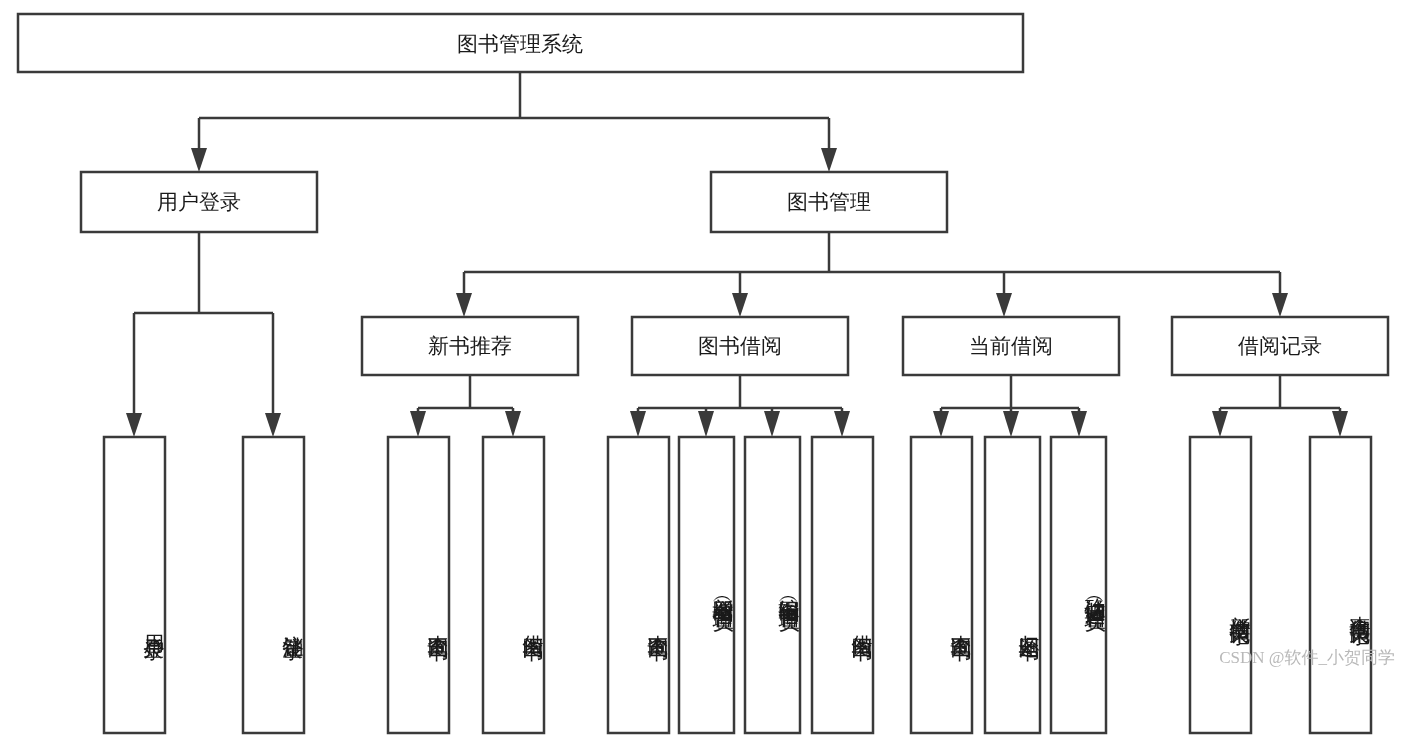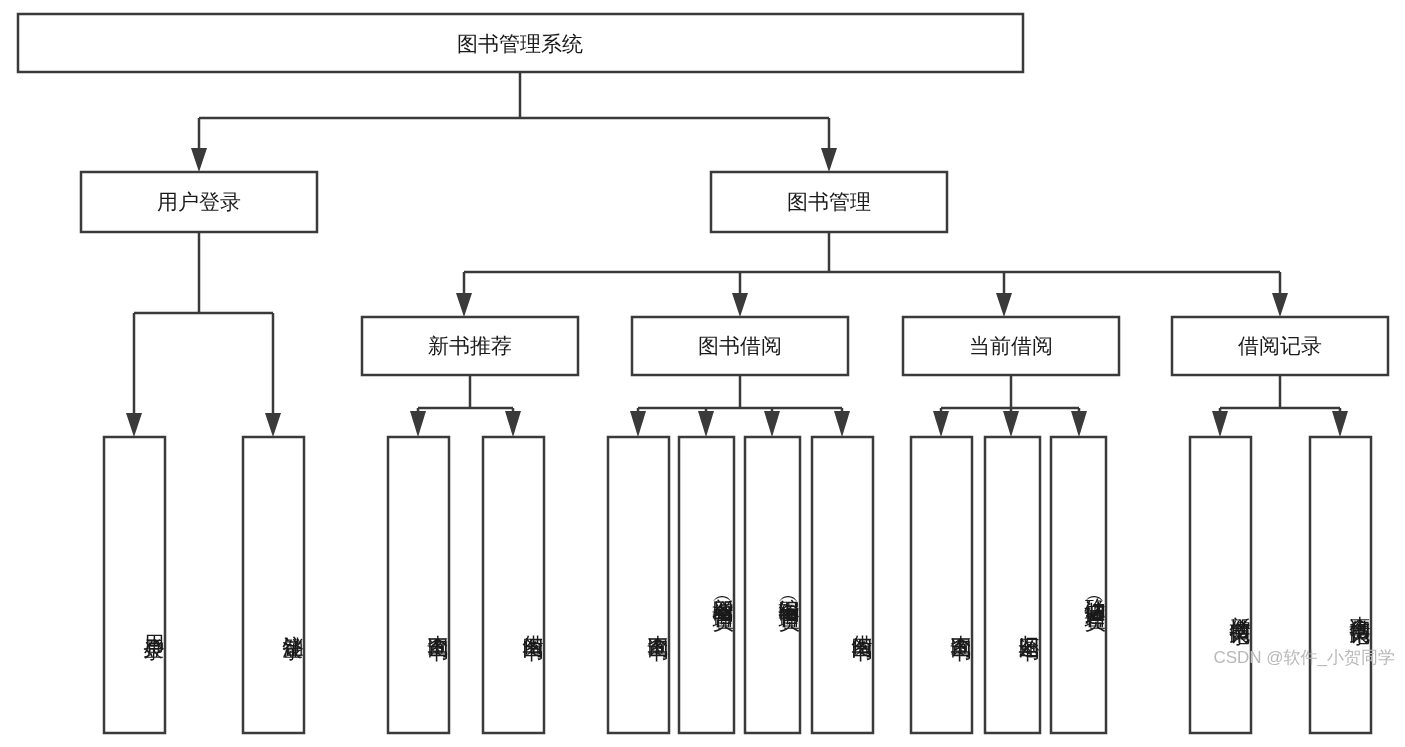--- a/index.html
+++ b/index.html
@@ -60,21 +60,21 @@
     text-align: center;
     display: flex;
     align-items: flex-start;
     justify-content: center;
     pointer-events: none;
   }
   .watermark {
     position: absolute;
     right: 10px;
     bottom: 4px;
-    font-family: Liberation Sans, sans-serif;
+    font-family: Liberation Serif, serif;
     font-size: 17px;
     color: #b8b8b8;
     white-space: nowrap;
   }
 </style>
 </head>
 <body>
 
 <div id="diagram-root">
 

